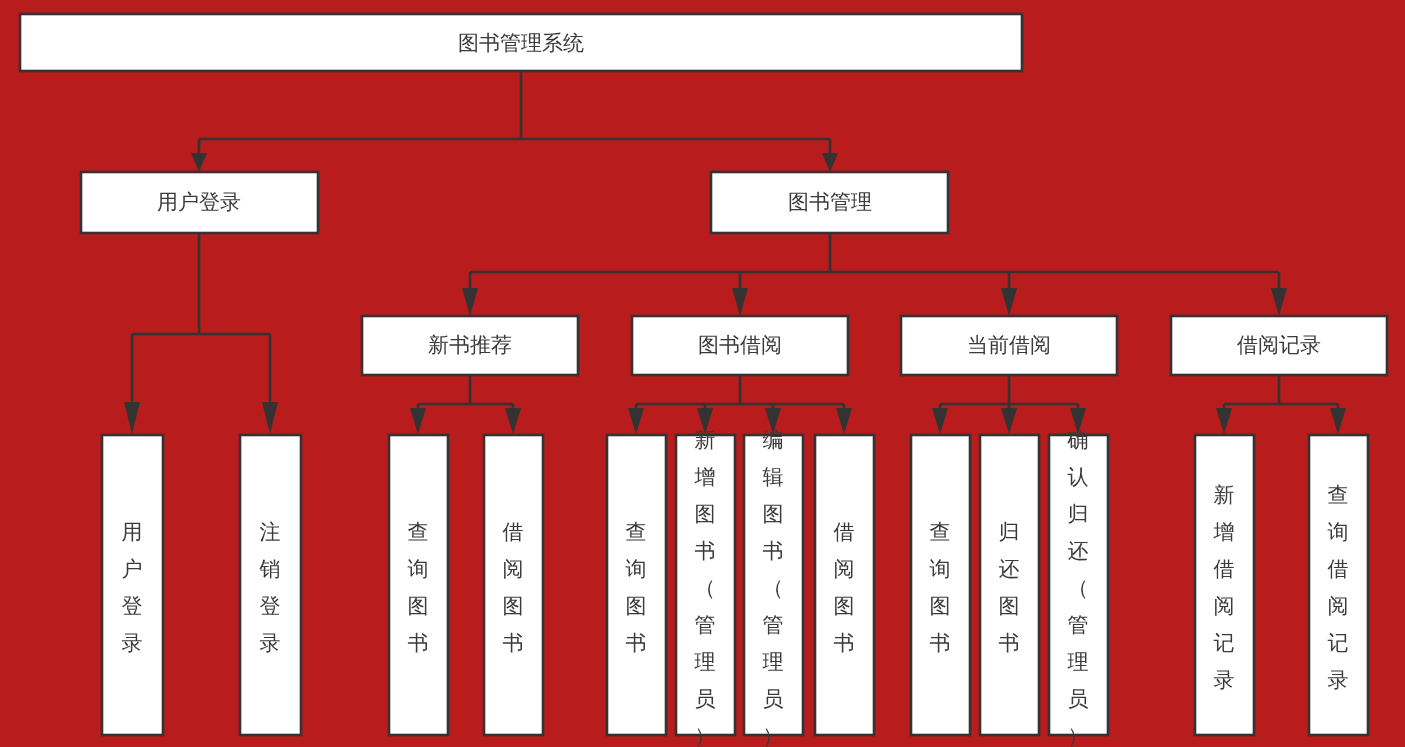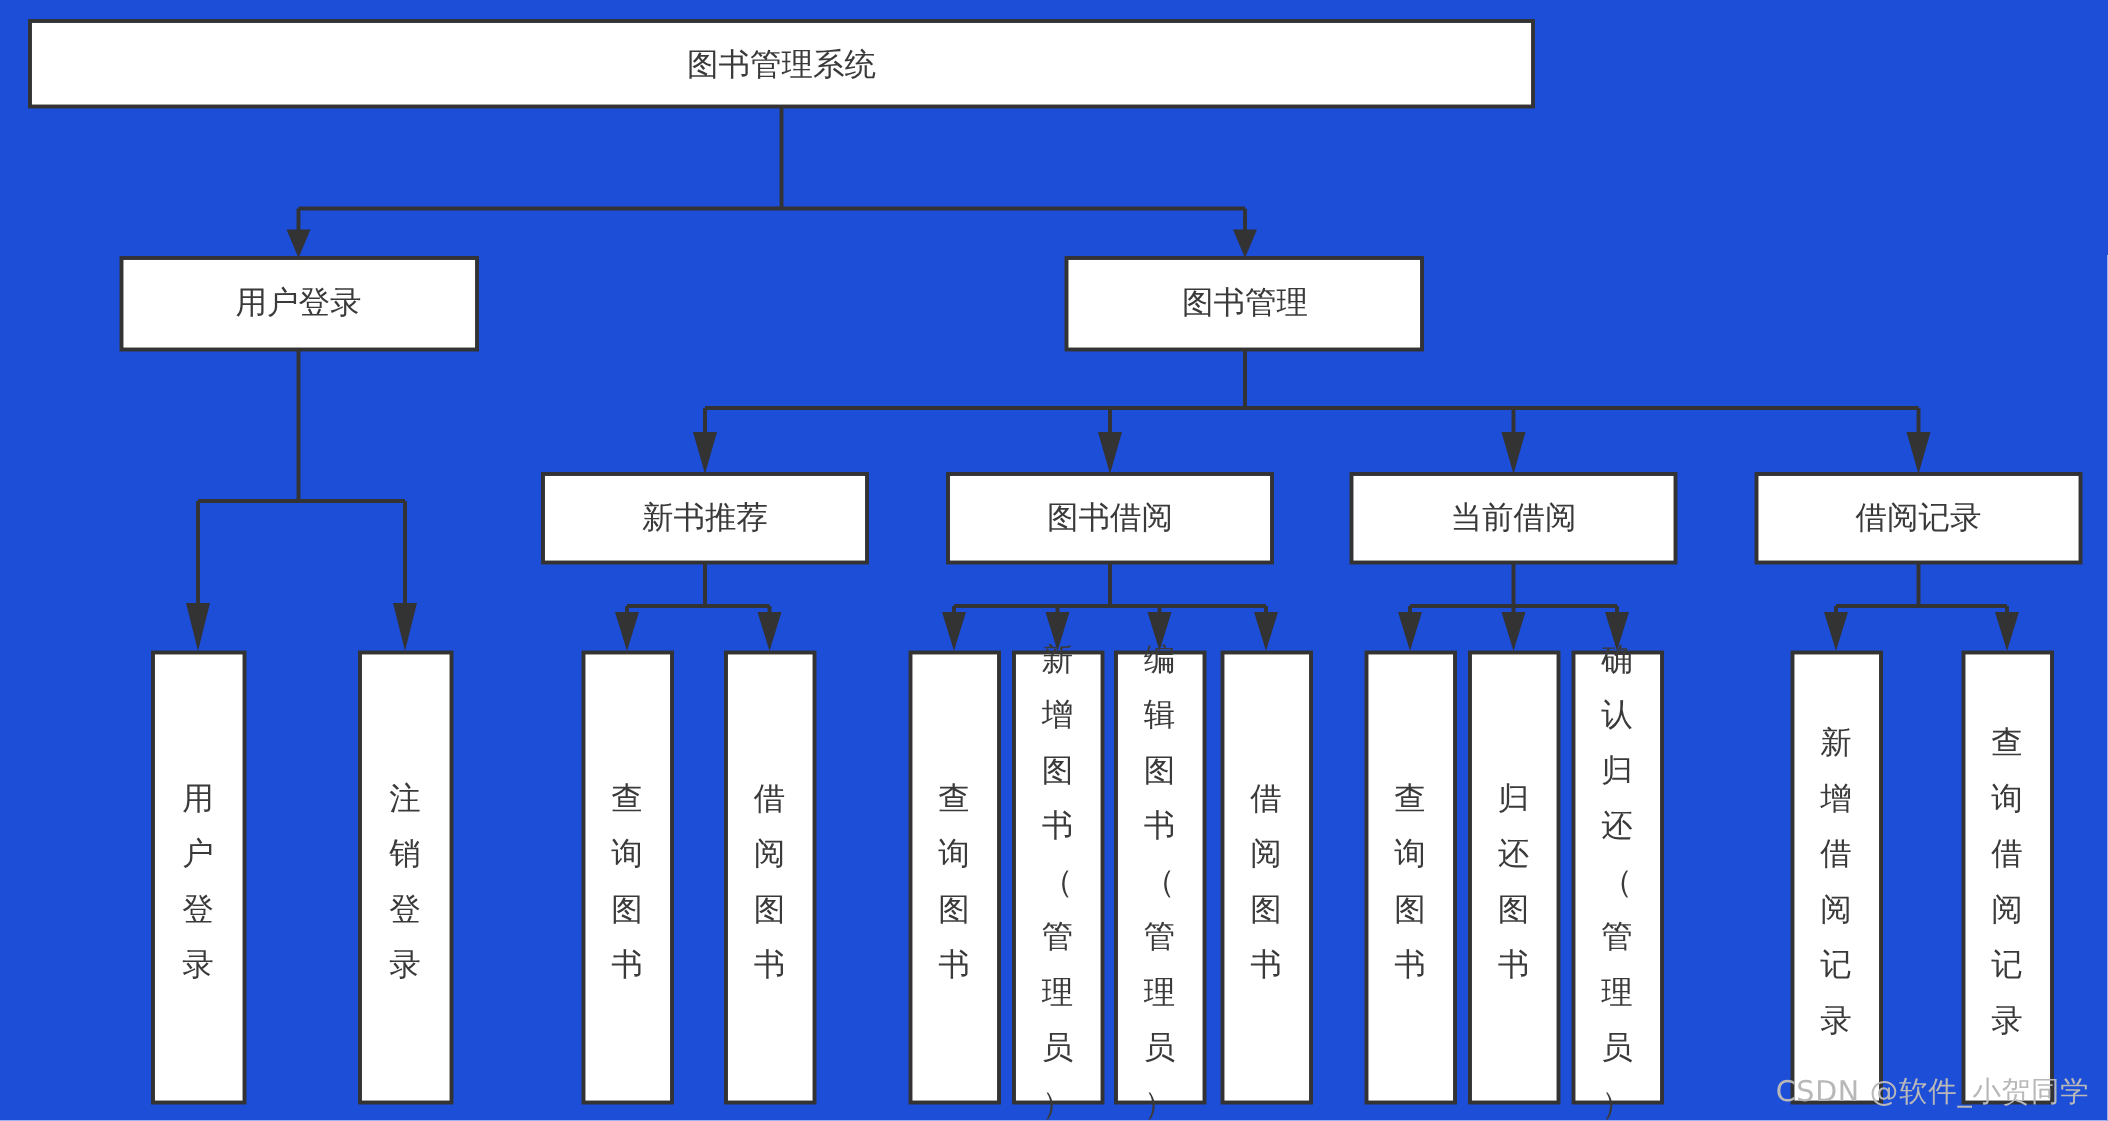--- a/index.html
+++ b/index.html
@@ -7,21 +7,21 @@
     padding: 0;
     background: #ffffff;
   }
   body {
     font-family: "DejaVu Sans", "Liberation Sans", sans-serif;
   }
   #canvas {
     position: relative;
     width: 1405px;
     height: 747px;
-    background: #1d4ed8;
+    background: #b91c1c;
     overflow: hidden;
   }
   #diagram-svg {
     position: absolute;
     inset: 0;
     width: 1405px;
     height: 747px;
   }
   .node-box {
     fill: #ffffff;
@@ -215,14 +215,13 @@
       <rect class="node-box" x="1195" y="435" width="59" height="300"></rect>
       <text class="node-label-v" x="1224" y="0"><tspan x="1224" y="502.12">新</tspan><tspan x="1224" y="539.12">增</tspan><tspan x="1224" y="576.12">借</tspan><tspan x="1224" y="613.12">阅</tspan><tspan x="1224" y="650.12">记</tspan><tspan x="1224" y="687.12">录</tspan></text>
     </g>
     <g>
       <rect class="node-box" x="1309" y="435" width="59" height="300"></rect>
       <text class="node-label-v" x="1338" y="0"><tspan x="1338" y="502.12">查</tspan><tspan x="1338" y="539.12">询</tspan><tspan x="1338" y="576.12">借</tspan><tspan x="1338" y="613.12">阅</tspan><tspan x="1338" y="650.12">记</tspan><tspan x="1338" y="687.12">录</tspan></text>
     </g>
 
   </svg>
 
-  <div class="watermark">CSDN @软件_小贺同学</div>
 </div>
 
 </body></html>

